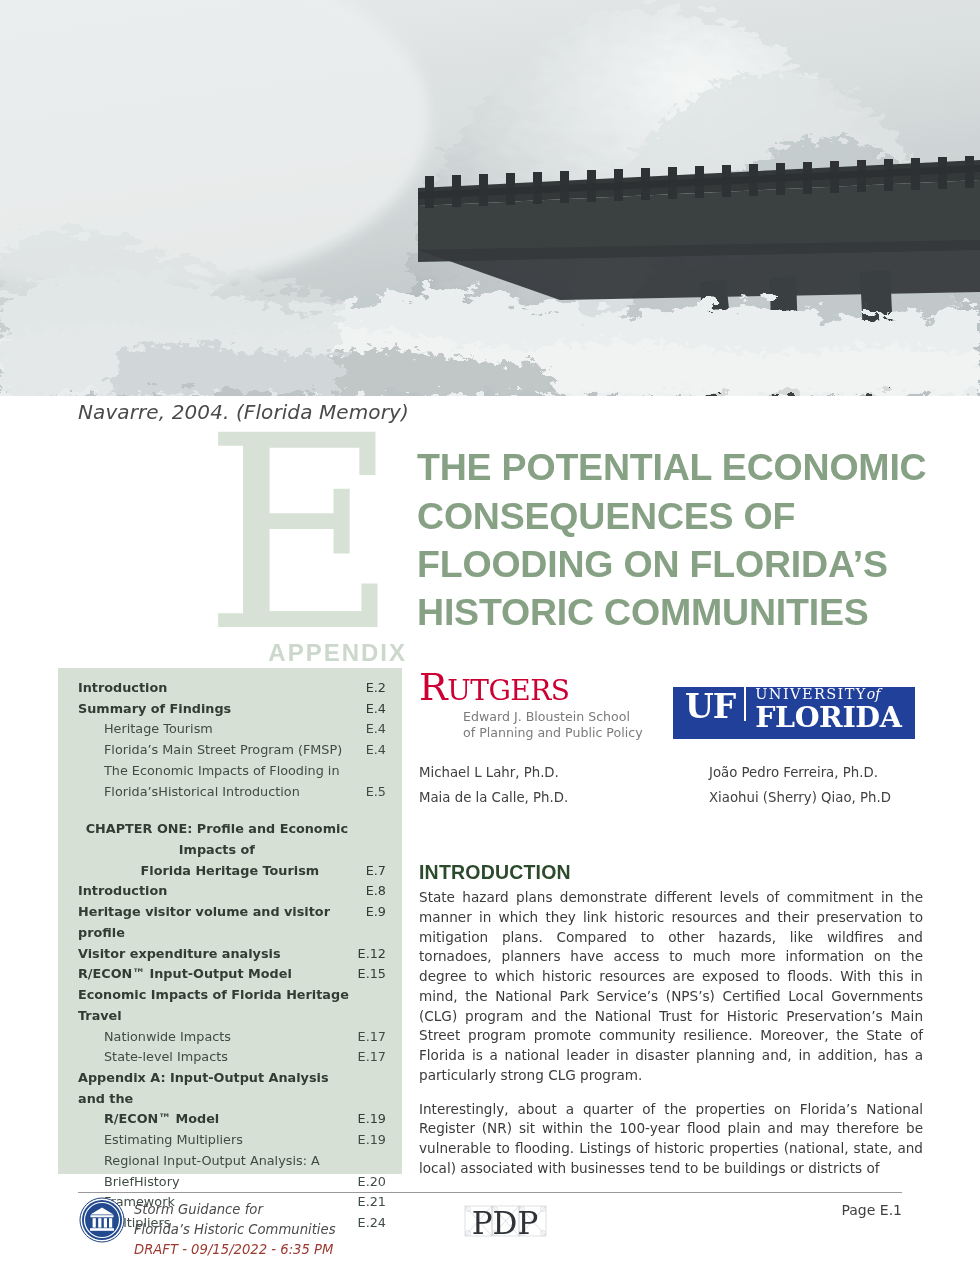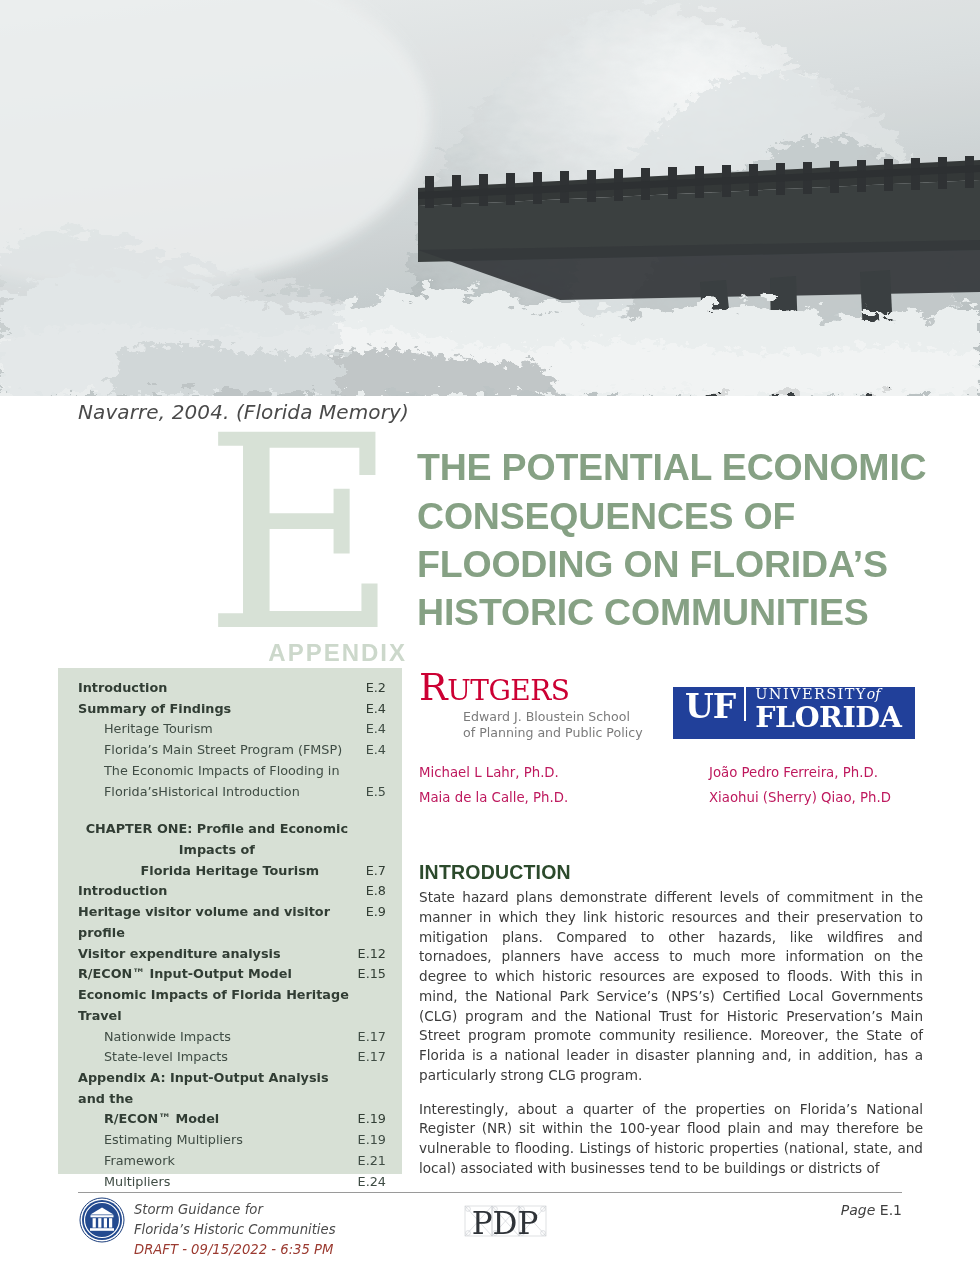--- a/index.html
+++ b/index.html
@@ -181,21 +181,21 @@
   .authors {
     position: absolute;
     left: 419px;
     top: 765px;
     width: 500px;
     display: grid;
     grid-template-columns: 290px auto;
     row-gap: 10px;
     font-family: "DejaVu Sans", sans-serif;
     font-size: 13.3px;
-    color: #be185d;
+    color: #404040;
   }
 
   
   .sec-head {
     position: absolute;
     left: 419px;
     top: 845px;
     font-family: "Liberation Sans", sans-serif;
     font-weight: 700;
     font-size: 19.5px;
@@ -245,21 +245,21 @@
     left: 464px; top: 1203px;
     width: 90px; height: 38px;
   }
   .page-no {
     position: absolute;
     right: 78px; top: 1202px;
     font-family: "DejaVu Sans", sans-serif;
     font-size: 14px;
     color: #3f3f3f;
   }
-  .page-no .pw { font-style: italic; }
+  .page-no .pw { }
 </style>
 </head>
 <body>
 
 <div class="hero">
   <svg viewBox="0 0 980 396" preserveAspectRatio="none">
     <defs>
       <linearGradient id="sky" x1="0" y1="0" x2="0.35" y2="1">
         <stop offset="0%" stop-color="#eceeee"></stop>
         <stop offset="45%" stop-color="#dadedf"></stop>
@@ -426,20 +426,24 @@
         <span class="pg">E.17</span>
       </div>
       <div class="toc-row lvl1" style="align-items: flex-end;">
         <span class="lbl">Appendix A: Input-Output Analysis and the<span class="indent2">R/ECON™ Model</span></span>
         <span class="pg">E.19</span>
       </div>
       <div class="toc-row lvl2">
         <span class="lbl">Estimating Multipliers</span>
         <span class="pg">E.19</span>
       </div>
+      <div class="toc-row lvl2" style="align-items: flex-end;">
+        <span class="lbl">Regional Input-Output Analysis: A Brief<span class="">History</span></span>
+        <span class="pg">E.20</span>
+      </div>
       <div class="toc-row lvl2">
         <span class="lbl">Framework</span>
         <span class="pg">E.21</span>
       </div>
       <div class="toc-row lvl2">
         <span class="lbl">Multipliers</span>
         <span class="pg">E.24</span>
       </div>
     </div>
 </div>

